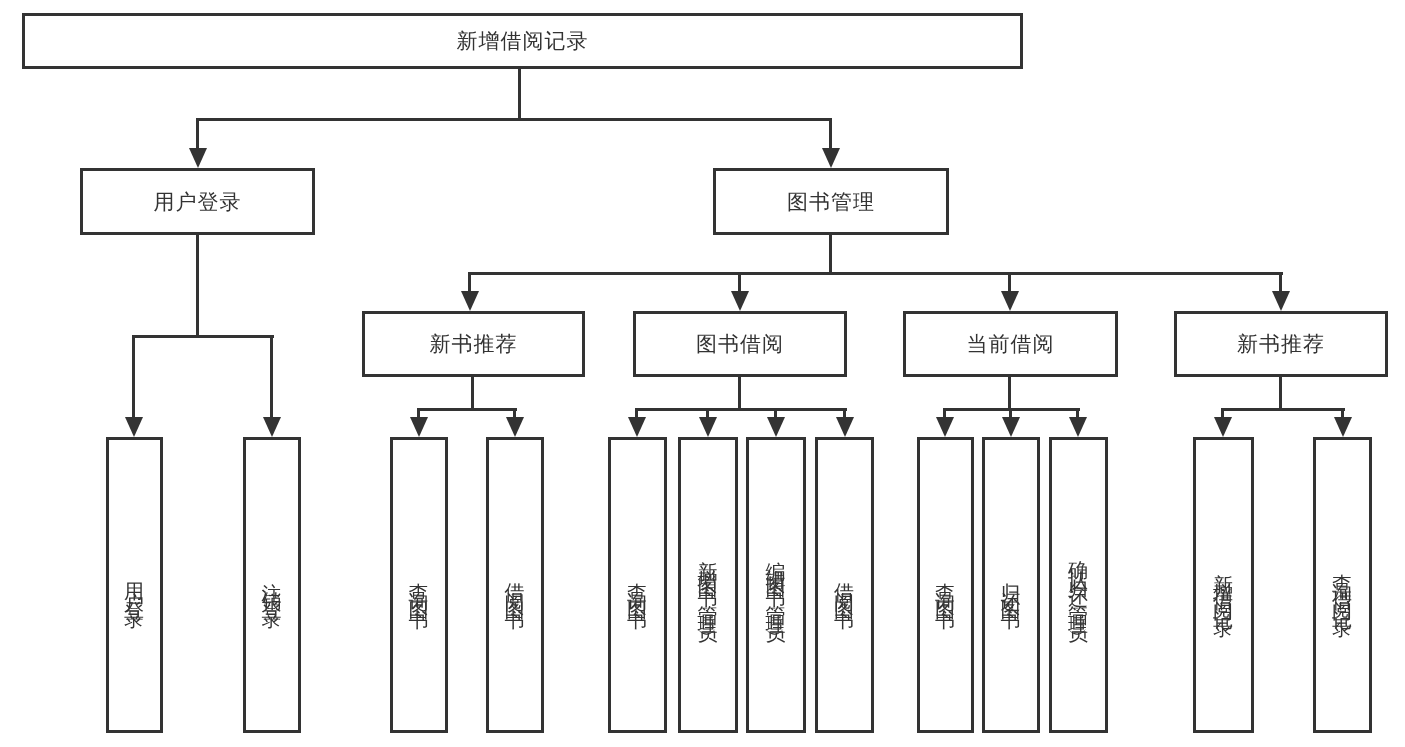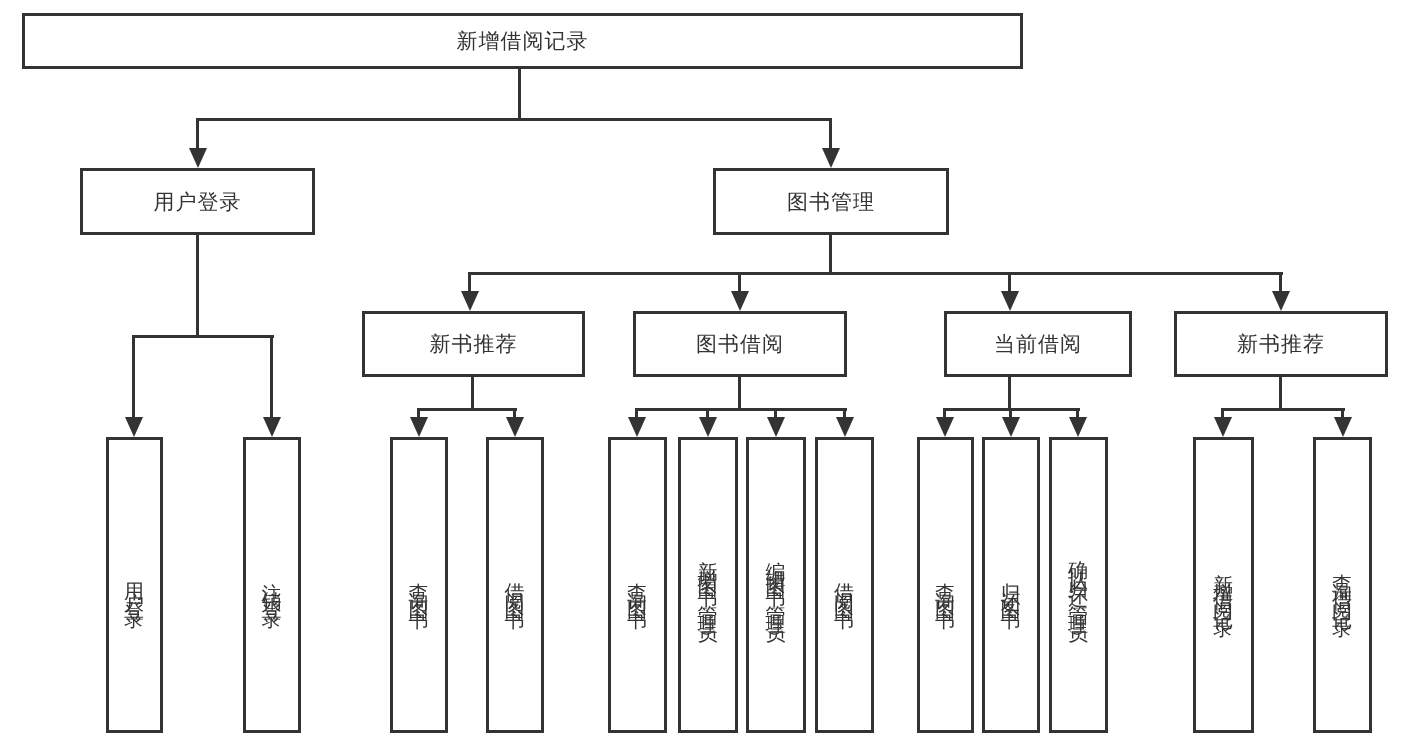--- a/index.html
+++ b/index.html
@@ -31,21 +31,21 @@
   <div class="box" style="left:713px;top:168px;width:236px;height:67px;">
     <span class="hlabel">图书管理</span>
   </div>
 
   <div class="box" style="left:633px;top:311px;width:214px;height:66px;">
     <span class="hlabel">图书借阅</span>
   </div>
   <div class="box" style="left:362px;top:311px;width:223px;height:66px;">
     <span class="hlabel">新书推荐</span>
   </div>
-  <div class="box" style="left:944px;top:311px;width:188px;height:66px;">
+  <div class="box" style="left:903px;top:311px;width:215px;height:66px;">
     <span class="hlabel">当前借阅</span>
   </div>
   <div class="box" style="left:1174px;top:311px;width:214px;height:66px;">
     <span class="hlabel">新书推荐</span>
   </div>
 
   <div class="box" style="left:106px;top:437px;width:57px;height:296px;">
     <span class="vlabel">用户登录</span>
   </div>
   <div class="box" style="left:243px;top:437px;width:58px;height:296px;">

